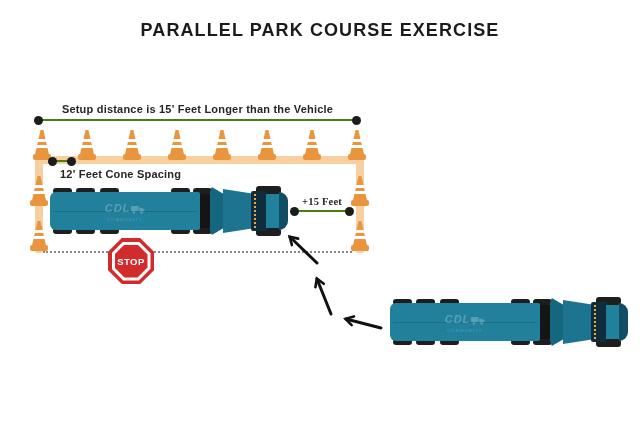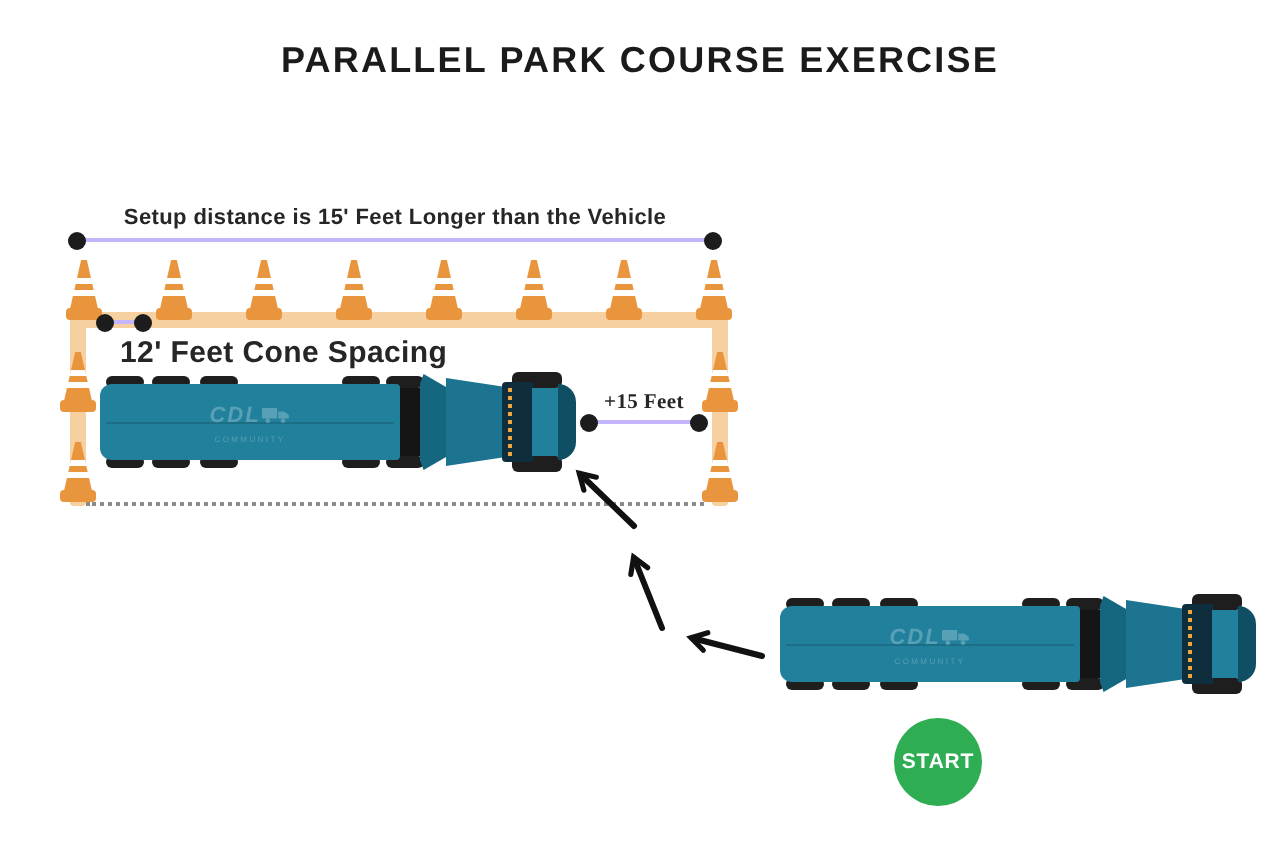--- a/index.html
+++ b/index.html
@@ -23,27 +23,27 @@
   
   .cone { position:absolute; width:18px; height:30px; }
   .cone::before { content:''; position:absolute; left:1px; right:1px; top:0; bottom:4px;
     background:linear-gradient(to bottom,#E9953D 0%,#E9953D 34%,#ffffff 34%,#ffffff 47%,
                #E9953D 47%,#E9953D 57%,#ffffff 57%,#ffffff 70%,#E9953D 70%,#E9953D 100%);
     clip-path:polygon(41% 0,59% 0,96% 100%,4% 100%); }
   .cone::after { content:''; position:absolute; left:0; right:0; bottom:0; height:6px;
     background:#E9953D; border-radius:2px; }
 
   
-  .measure { position:absolute; height:0; border-top:2px solid #c4b5fd; }
+  .measure { position:absolute; height:0; border-top:2px solid #4d7c0f; }
   .measure::before,.measure::after { content:''; position:absolute; width:9px; height:9px;
     background:#1c1c1c; border-radius:50%; top:-5.5px; }
   .measure::before { left:-4px; } .measure::after { right:-4px; }
   .measure .mlabel { position:absolute; left:50%; transform:translateX(-50%); top:-18px;
     white-space:nowrap; font-size:11px; font-weight:700; color:#262626; letter-spacing:.2px; }
-  .measure.small .mlabel { top:6px; left:8px; transform:none; font-size:15px; }
+  .measure.small .mlabel { top:6px; left:8px; transform:none; font-size:11px; }
   .measure.plus15 .mlabel { top:-16px; font-size:10.5px; }
 
   
   .octa { clip-path:polygon(30% 0,70% 0,100% 30%,100% 70%,70% 100%,30% 100%,0 70%,0 30%); }
   .stop-sign { position:absolute; left:108px; top:238px; width:46px; height:46px;
     background:#D22B2B; display:flex; align-items:center; justify-content:center; }
   .stop-ring { width:39px; height:39px; background:#ffffff; display:flex;
     align-items:center; justify-content:center; }
   .stop-core { width:33px; height:33px; background:#D22B2B; display:flex;
     align-items:center; justify-content:center; color:#fff; font-size:9.5px;
@@ -113,20 +113,25 @@
     <div class="measure" style="left:38px;top:119px;width:319px;">
       <span class="mlabel">Setup distance is 15' Feet Longer than the Vehicle</span>
     </div>
     <div class="measure small" style="left:52px;top:160px;width:20px;">
       <span class="mlabel">12' Feet Cone Spacing</span>
     </div>
     <div class="measure plus15" style="left:294px;top:210px;width:56px;font-family:Liberation Serif, serif;">
       <span class="mlabel">+15 Feet</span>
     </div>
 
+    <div class="stop-sign octa">
+      <div class="stop-ring octa">
+        <div class="stop-core octa">STOP</div>
+      </div>
+    </div>
   </div>
 
   <div class="truck" style="left:50px;top:186px;">
     <div class="wheel" style="left:3px;top:2px"></div>
     <div class="wheel" style="left:26px;top:2px"></div>
     <div class="wheel" style="left:50px;top:2px"></div>
     <div class="wheel" style="left:121px;top:2px"></div>
     <div class="wheel" style="left:143px;top:2px"></div>
     <div class="wheel" style="left:3px;bottom:2px"></div>
     <div class="wheel" style="left:26px;bottom:2px"></div>
@@ -194,15 +199,14 @@
     <defs>
       <marker id="ah" markerWidth="14" markerHeight="14" refX="9" refY="6" orient="auto" markerUnits="userSpaceOnUse">
         <path d="M2,1.5 L9.5,6 L2,10.5" fill="none" stroke="#111111" stroke-width="2.6" stroke-linecap="round"></path>
       </marker>
     </defs>
     <line x1="317" y1="263" x2="290" y2="237" stroke="#111111" stroke-width="3" stroke-linecap="round" marker-end="url(#ah)"></line>
     <line x1="331" y1="314" x2="317" y2="279" stroke="#111111" stroke-width="3" stroke-linecap="round" marker-end="url(#ah)"></line>
     <line x1="381" y1="328" x2="346" y2="319" stroke="#111111" stroke-width="3" stroke-linecap="round" marker-end="url(#ah)"></line>
   </svg>
 
-  <div class="start-badge">START</div>
 
 </div>
 
 </body></html>

